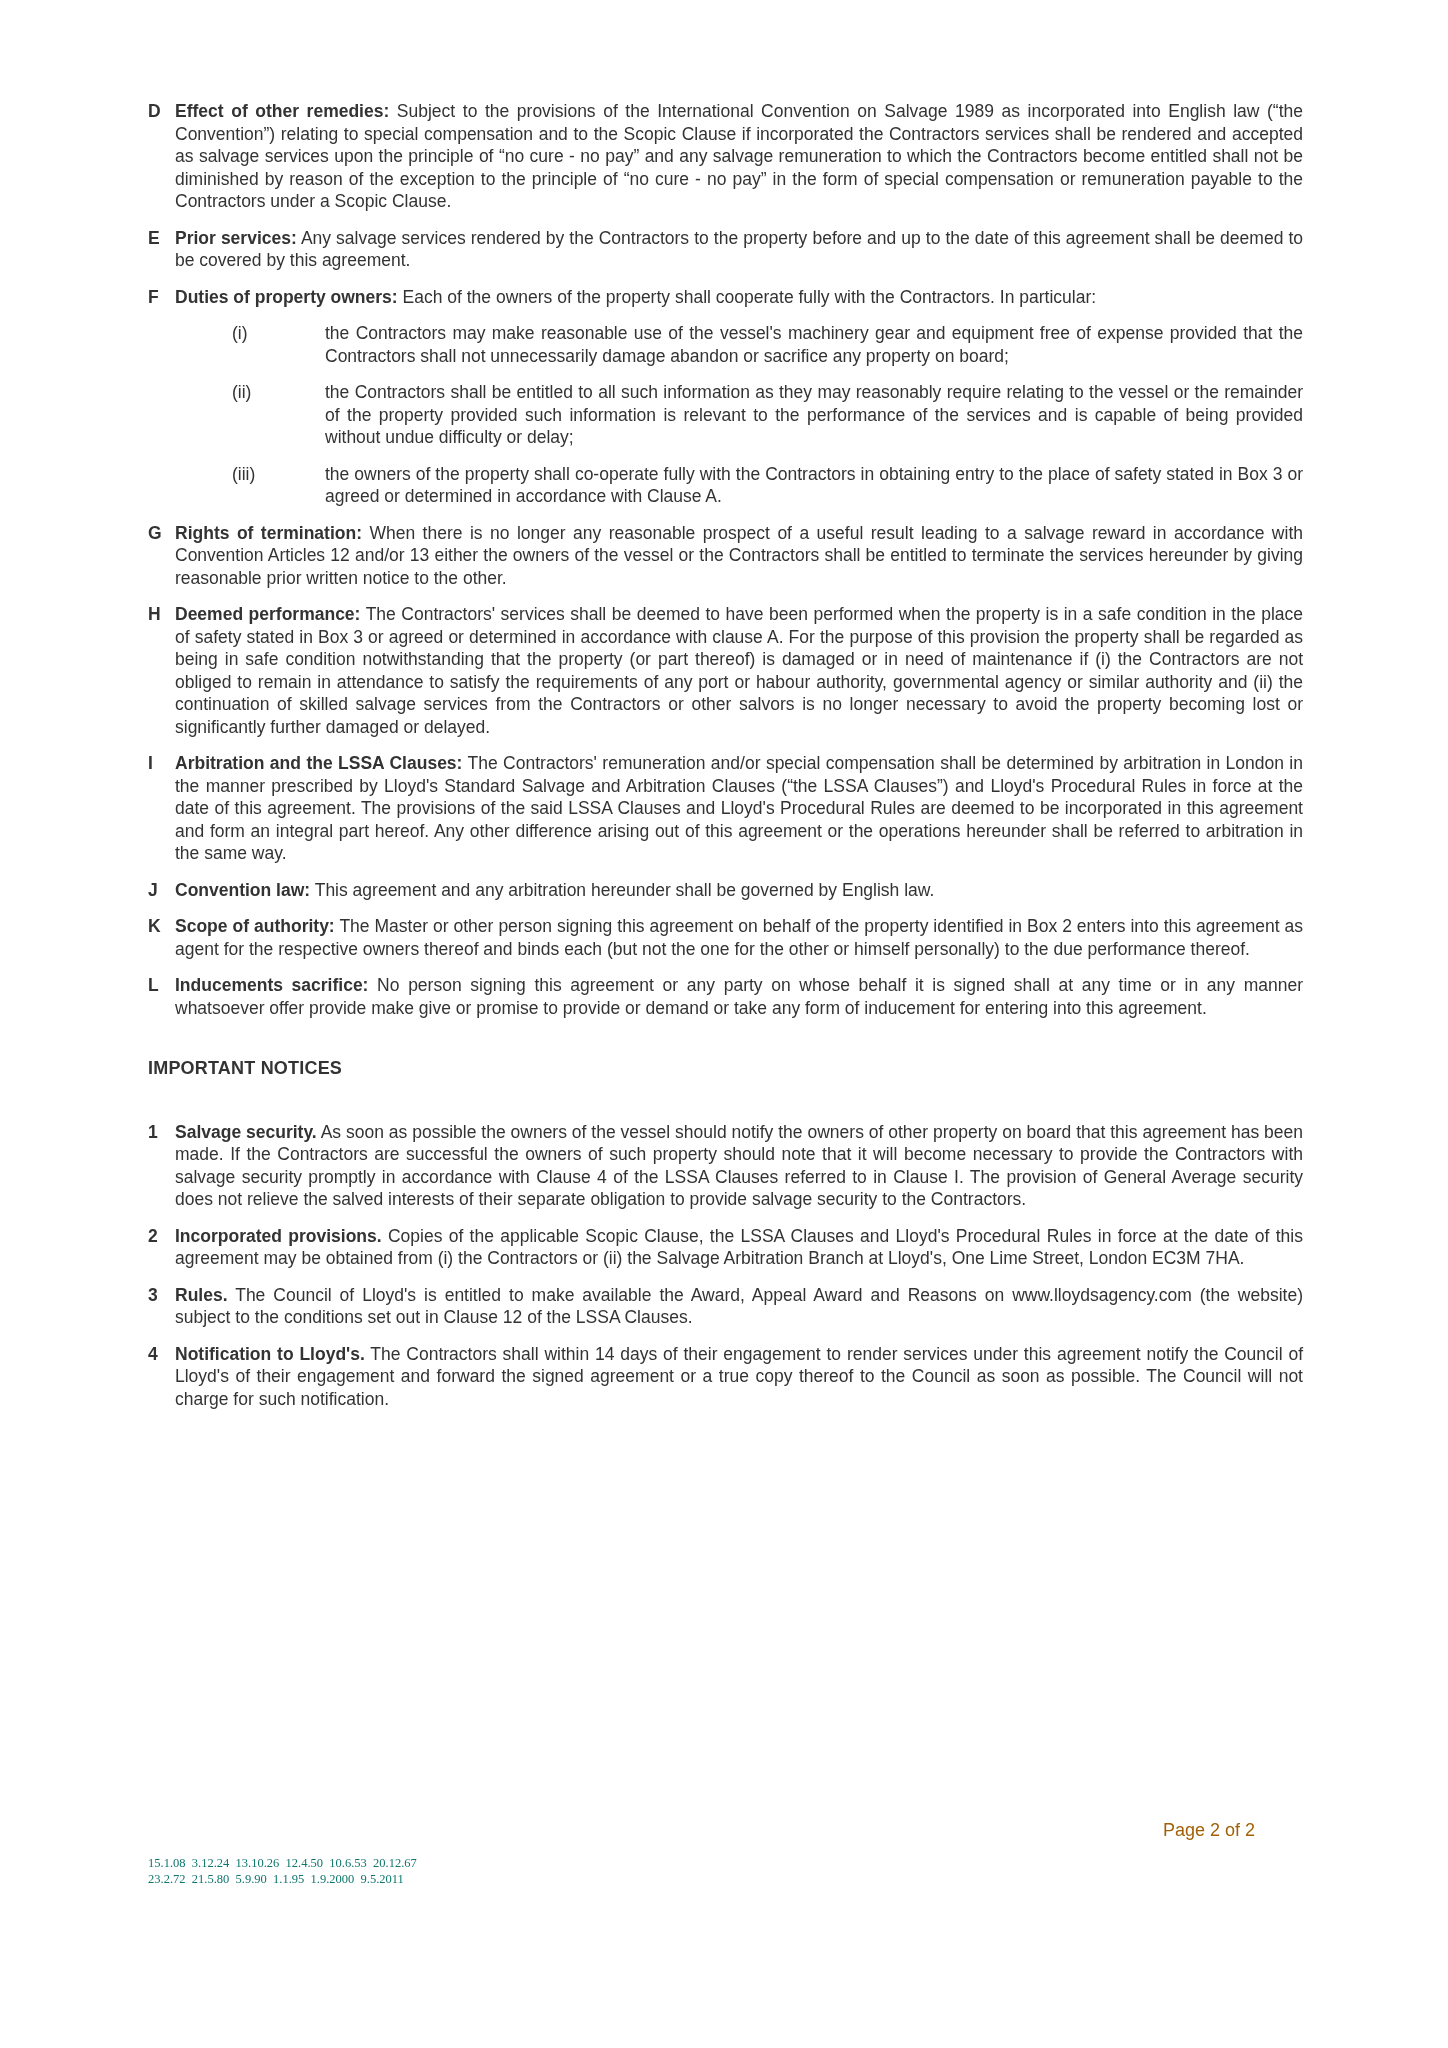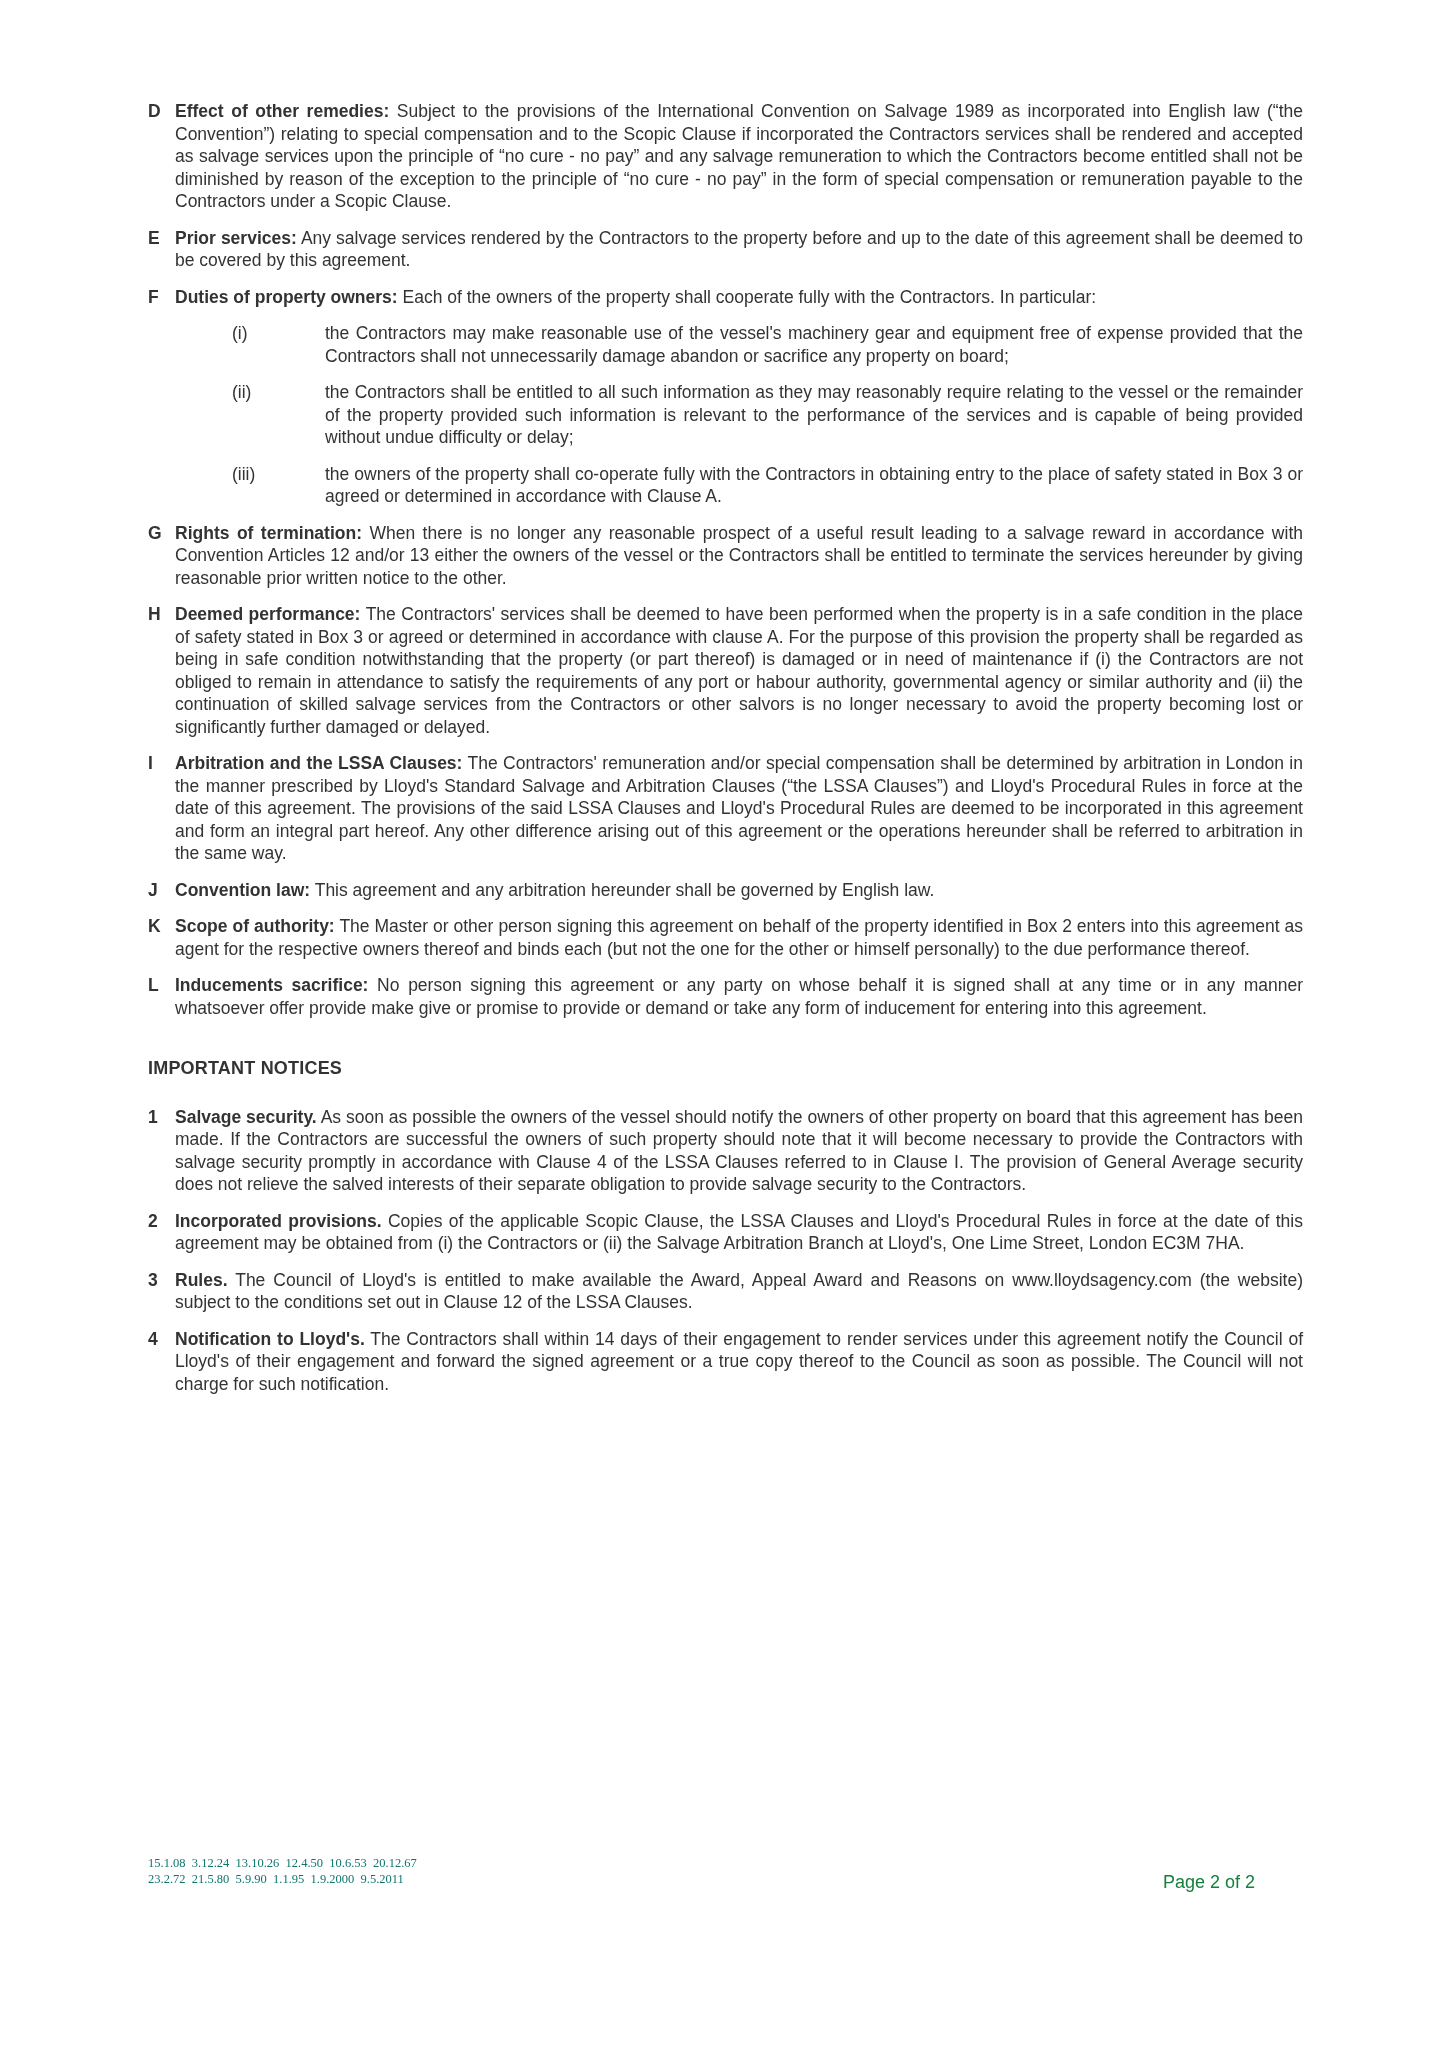--- a/index.html
+++ b/index.html
@@ -22,40 +22,40 @@
   .clause{display:flex;margin:0 0 14px 0;}
   .ltr{width:27px;flex:none;font-weight:bold;}
   .num{width:27px;flex:none;font-weight:bold;}
   .bd{flex:1;text-align:justify;}
   .b{font-weight:bold;}
   .subitem{display:flex;margin:14px 0 0 57px;}
   .subitem .lbl{width:46px;flex:none;}
   .subitem .itx{flex:1;text-align:justify;margin-left:47px;}
   .notices-heading{
     font-weight:bold;
-    margin:38px 0 26px 0;
+    margin:38px 0 41px 0;
     font-size:18px;
     letter-spacing:0.2px;
   }
   .contact{margin-top:46px;}
   .contact .cline{line-height:32px;}
   .footer-rev{
     position:absolute;
     left:148px;top:1855px;
     font-size:12.5px;
     line-height:16px;
     color:#0f766e;
     white-space:pre;
     font-family:Liberation Serif, serif;
   }
   .page-label{
     position:absolute;
-    top:1872px;right:193px;
+    top:1820px;right:193px;
     font-size:18px;
-    color:#15803d;
+    color:#a16207;
   }
 </style>
 </head>
 <body>
 
 <div class="page">
   <div class="content">
 
     <div class="clause">
       <div class="ltr">D</div>

